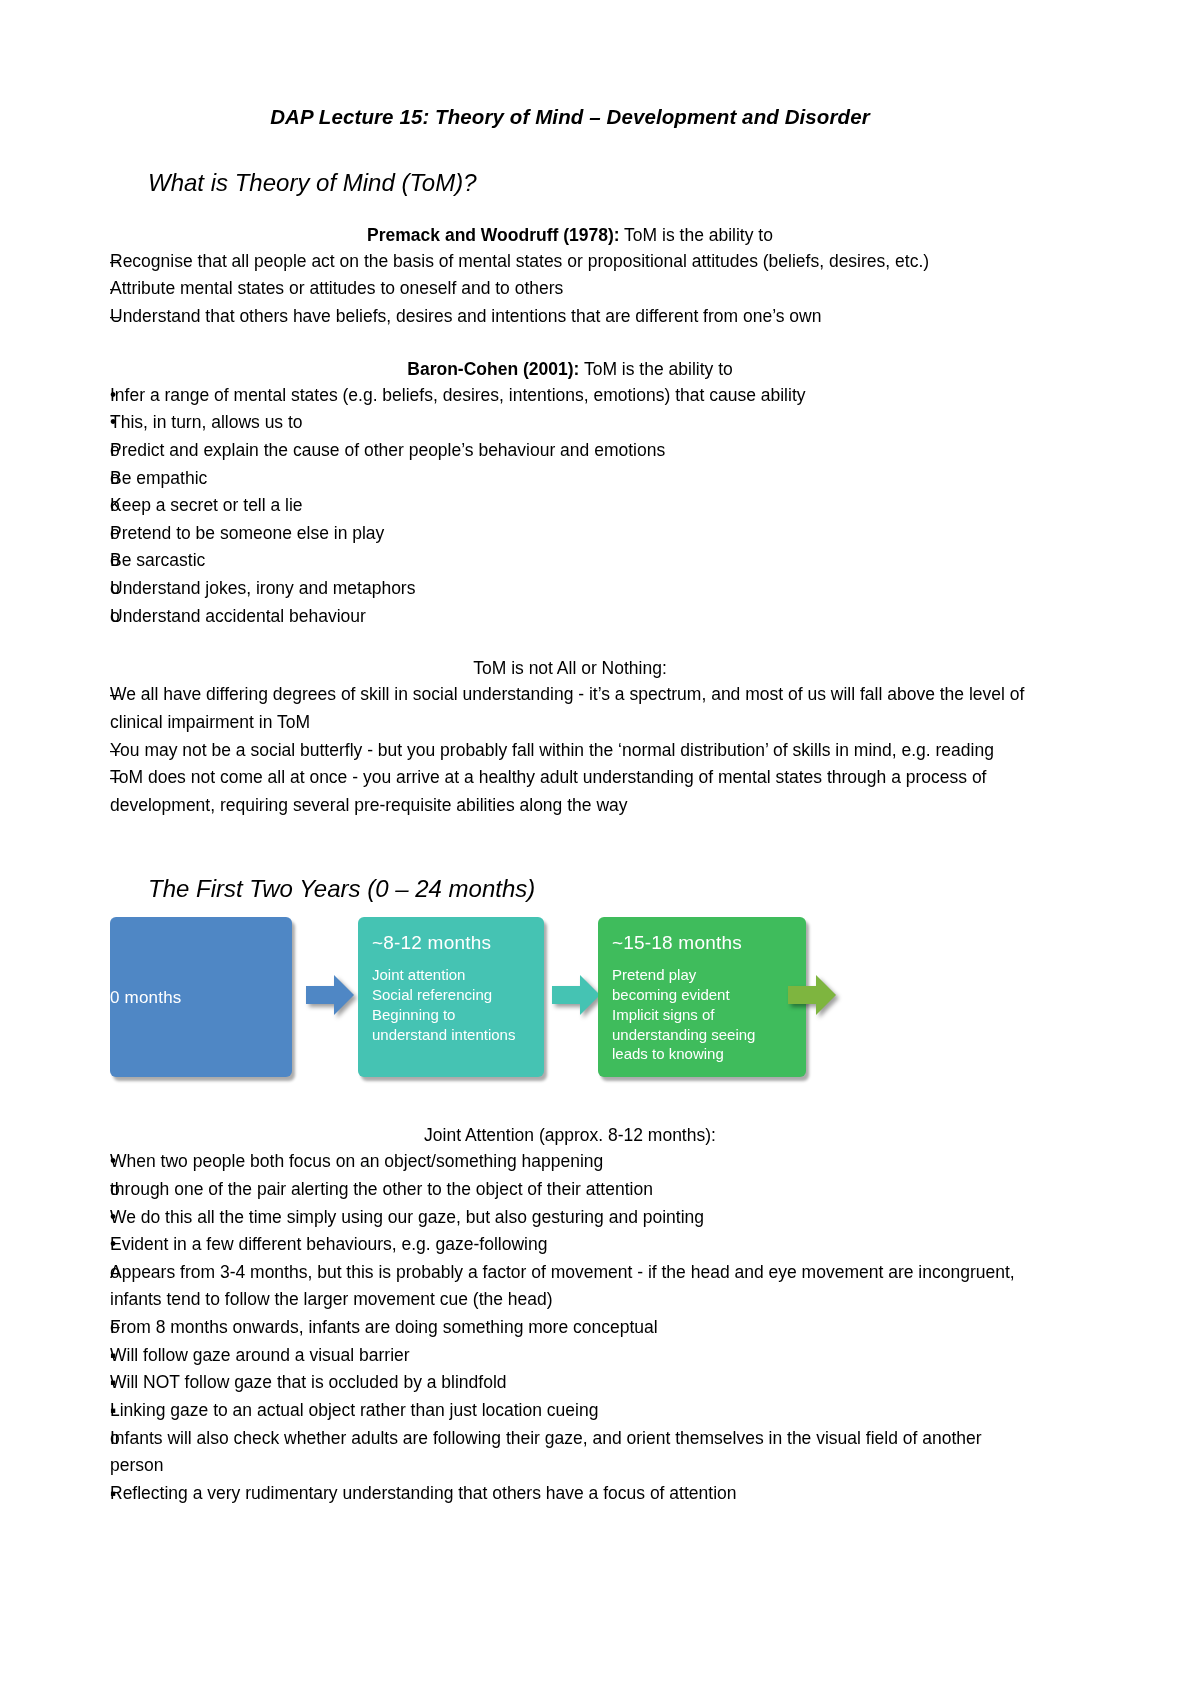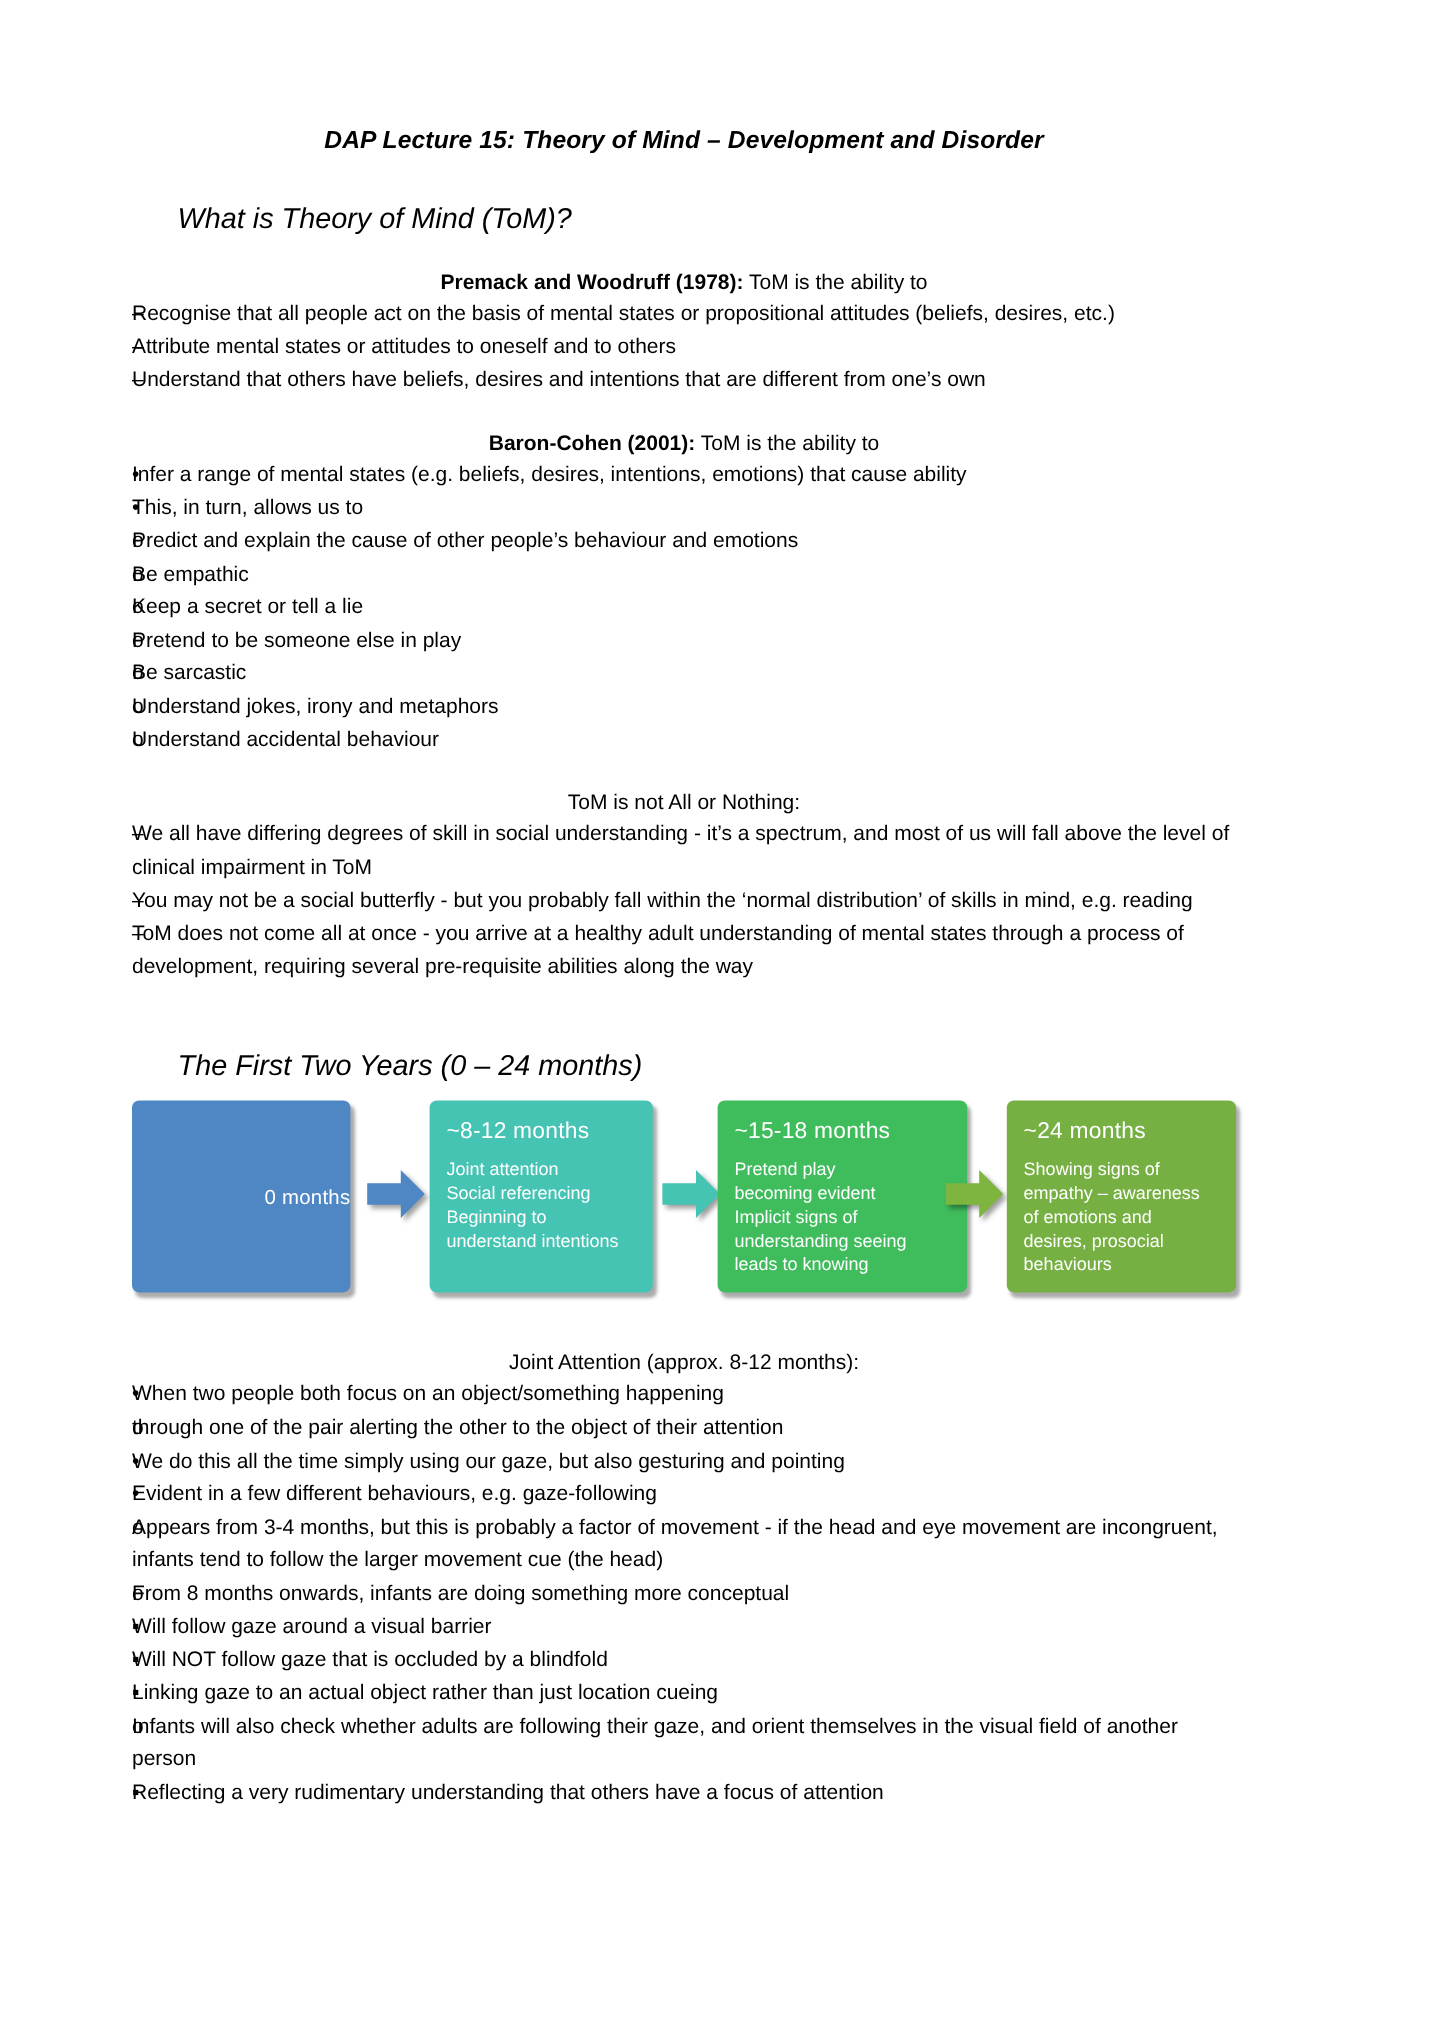--- a/index.html
+++ b/index.html
@@ -42,21 +42,21 @@
   
   .diagram{position:relative; margin-top:14px; height:178px; width:920px;}
   .fbox{
     position:absolute; top:0; border-radius:6px; box-sizing:border-box;
     color:#ffffff; padding:14px 12px 10px 14px;
     box-shadow:3px 4px 3px rgba(0,0,0,0.33);
   }
   .fbox .ftitle{font-size:19px; line-height:1.25; margin-bottom:10px; letter-spacing:.2px;}
   .fbox .fbody{font-size:15px; line-height:1.32;}
   .fbox .fbody span{display:block;}
-  .fbox.centerbox{display:flex; align-items:center; justify-content:flex-end; padding:0;}
+  .fbox.centerbox{display:flex; align-items:center; justify-content:flex-start; padding:0;}
   .fbox.centerbox .ftitle{font-size:17px; margin:0;}
 
   .arrow{position:absolute; width:52px; height:46px;}
   .arrow svg{display:block; width:52px; height:46px;
     filter:drop-shadow(3px 3px 2px rgba(0,0,0,0.38));}
 </style>
 </head>
 <body>
 
 <div class="page">
@@ -139,30 +139,20 @@
         <span>leads to knowing</span>
       </div>
     </div>
 
     <div class="arrow" style="left:676px; top:55px;">
       <svg viewBox="0 0 52 46">
             <path d="M2,14 L30,14 L30,3 L50,23 L30,43 L30,32 L2,32 Z" fill="#7EB53F"></path>
           </svg>
     </div>
 
-    <div class="fbox" style="left:729px; width:191px; height:160px; background:#76B043;">
-      <div class="ftitle">~24 months</div>
-      <div class="fbody">
-        <span>Showing signs of</span>
-        <span>empathy – awareness</span>
-        <span>of emotions and</span>
-        <span>desires, prosocial</span>
-        <span>behaviours</span>
-      </div>
-    </div>
 
   </div>
 
   <p class="para" style="padding-top:28px;">Joint Attention (approx. 8-12 months):</p>
 
   <ul class="lvl ind1">
     <li class="bl"><span class="mk">•</span><span>When two people both focus on an object/something happening</span></li>
   </ul>
   <ul class="lvl ind2">
     <li class="bl"><span class="mk">o</span><span>through one of the pair alerting the other to the object of their attention</span></li>

